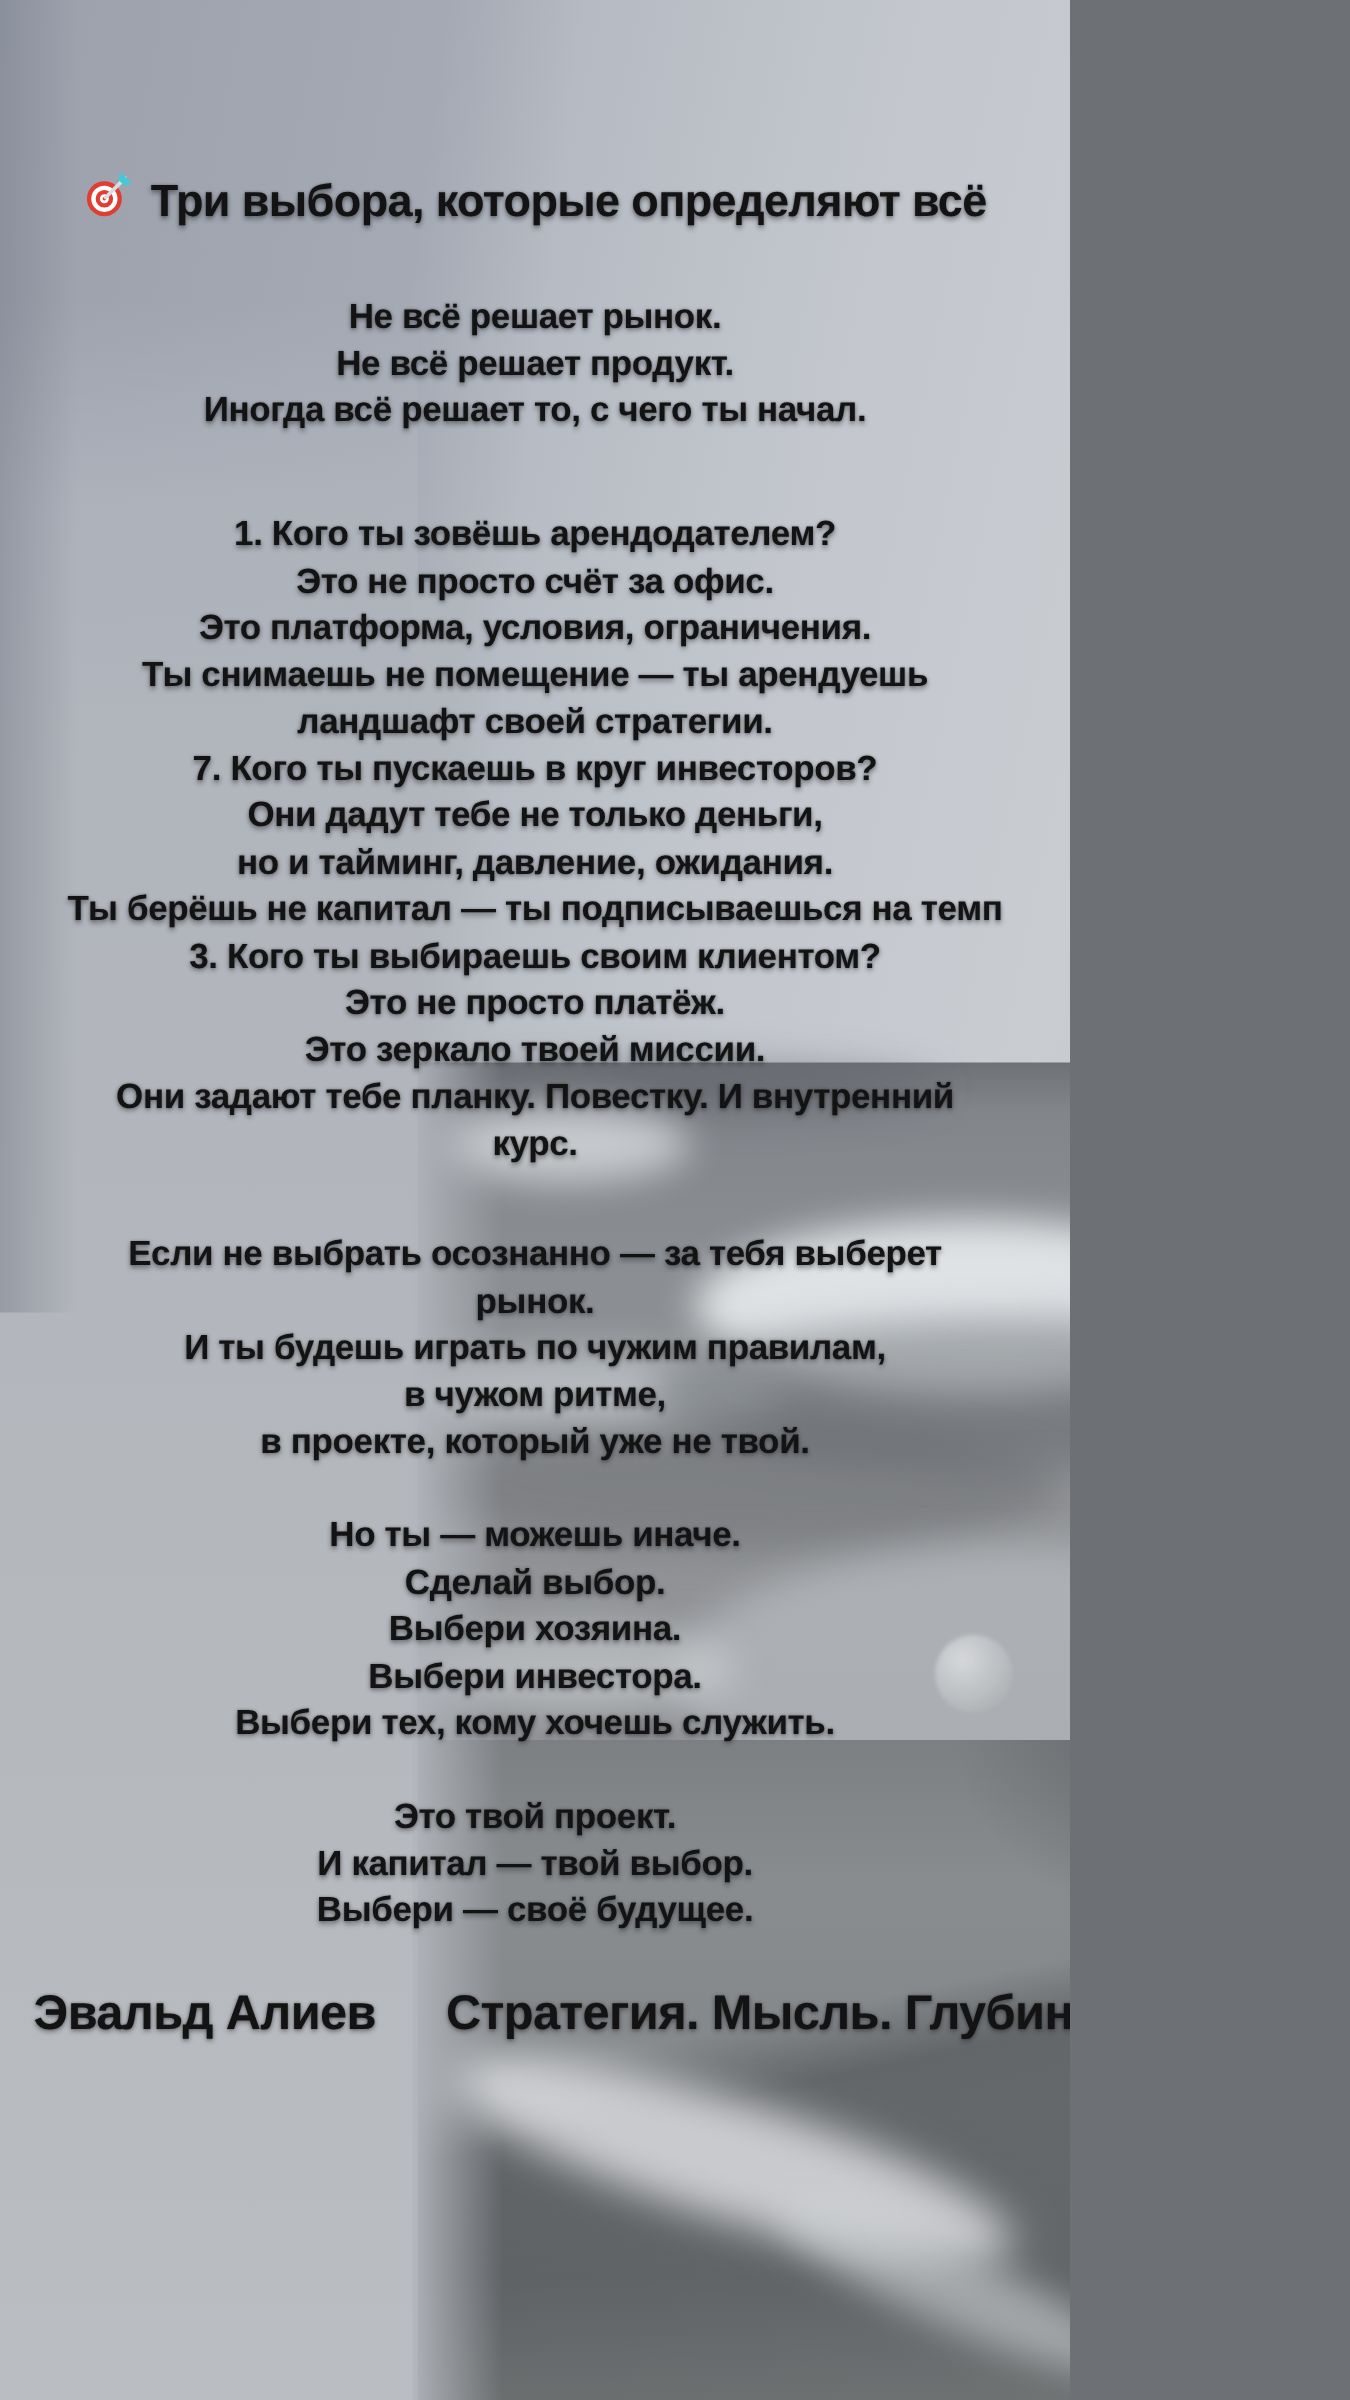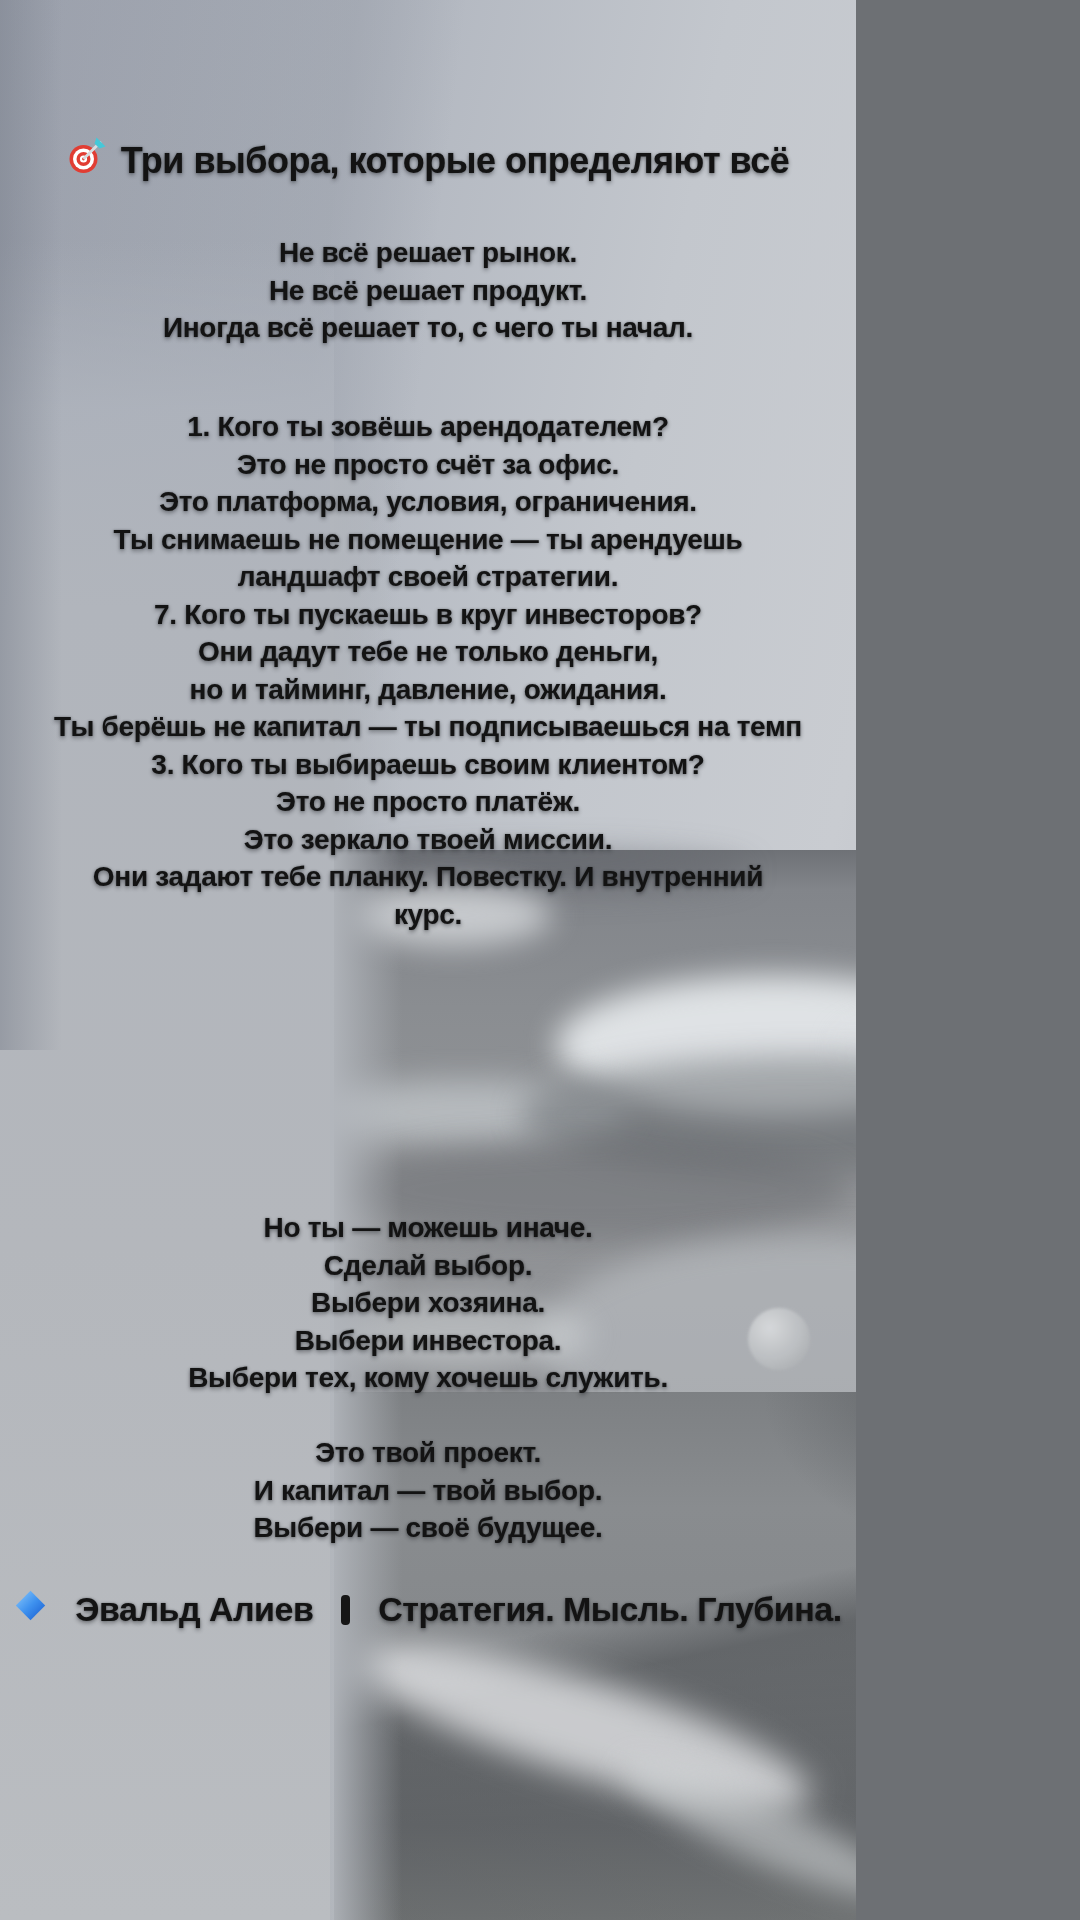--- a/index.html
+++ b/index.html
@@ -54,21 +54,21 @@
   .tl{line-height:37.5px;font-size:28px;letter-spacing:-0.3px;white-space:nowrap;}
   .block{position:absolute;left:40px;right:40px;}
   .b-intro{top:234px;}
   .b-choices{top:384px;margin-top:24px;}
   .b-warning{top:984px;}
   .b-call{top:1209px;}
   .b-closing{top:1434px;}
   .title-row{position:absolute;left:0;right:0;top:136px;display:flex;justify-content:center;
     align-items:center;gap:14px;font-size:36px;letter-spacing:-0.5px;white-space:nowrap;}
   .footer-row{position:absolute;left:0;right:0;top:1589px;display:flex;justify-content:center;
-    align-items:center;gap:28px;font-size:34px;letter-spacing:-0.5px;white-space:nowrap;}
+    align-items:center;gap:28px;font-size:39px;letter-spacing:-0.5px;white-space:nowrap;}
   .sep-bar{width:9px;height:30px;border-radius:4px;background:#161616;display:inline-block;}
   .icon{display:inline-block;flex:0 0 auto;}
 </style>
 </head>
 <body>
 
 <div class="canvas">
 
   <div class="bg-el sky"></div>
   <div class="bg-el sky-diag"></div>
@@ -124,20 +124,27 @@
         <div class="tl">7. Кого ты пускаешь в круг инвесторов?</div>
         <div class="tl">Они дадут тебе не только деньги,</div>
         <div class="tl">но и тайминг, давление, ожидания.</div>
         <div class="tl">Ты берёшь не капитал — ты подписываешься на темп</div>
         <div class="tl">3. Кого ты выбираешь своим клиентом?</div>
         <div class="tl">Это не просто платёж.</div>
         <div class="tl">Это зеркало твоей миссии.</div>
         <div class="tl">Они задают тебе планку. Повестку. И внутренний</div>
         <div class="tl">курс.</div>
       </div>
+    <div class="block b-warning">
+        <div class="tl">Если не выбрать осознанно — за тебя выберет</div>
+        <div class="tl">рынок.</div>
+        <div class="tl">И ты будешь играть по чужим правилам,</div>
+        <div class="tl">в чужом ритме,</div>
+        <div class="tl">в проекте, который уже не твой.</div>
+      </div>
     <div class="block b-call">
         <div class="tl">Но ты — можешь иначе.</div>
         <div class="tl">Сделай выбор.</div>
         <div class="tl">Выбери хозяина.</div>
         <div class="tl">Выбери инвестора.</div>
         <div class="tl">Выбери тех, кому хочешь служить.</div>
       </div>
     <div class="block b-closing">
         <div class="tl">Это твой проект.</div>
         <div class="tl">И капитал — твой выбор.</div>

